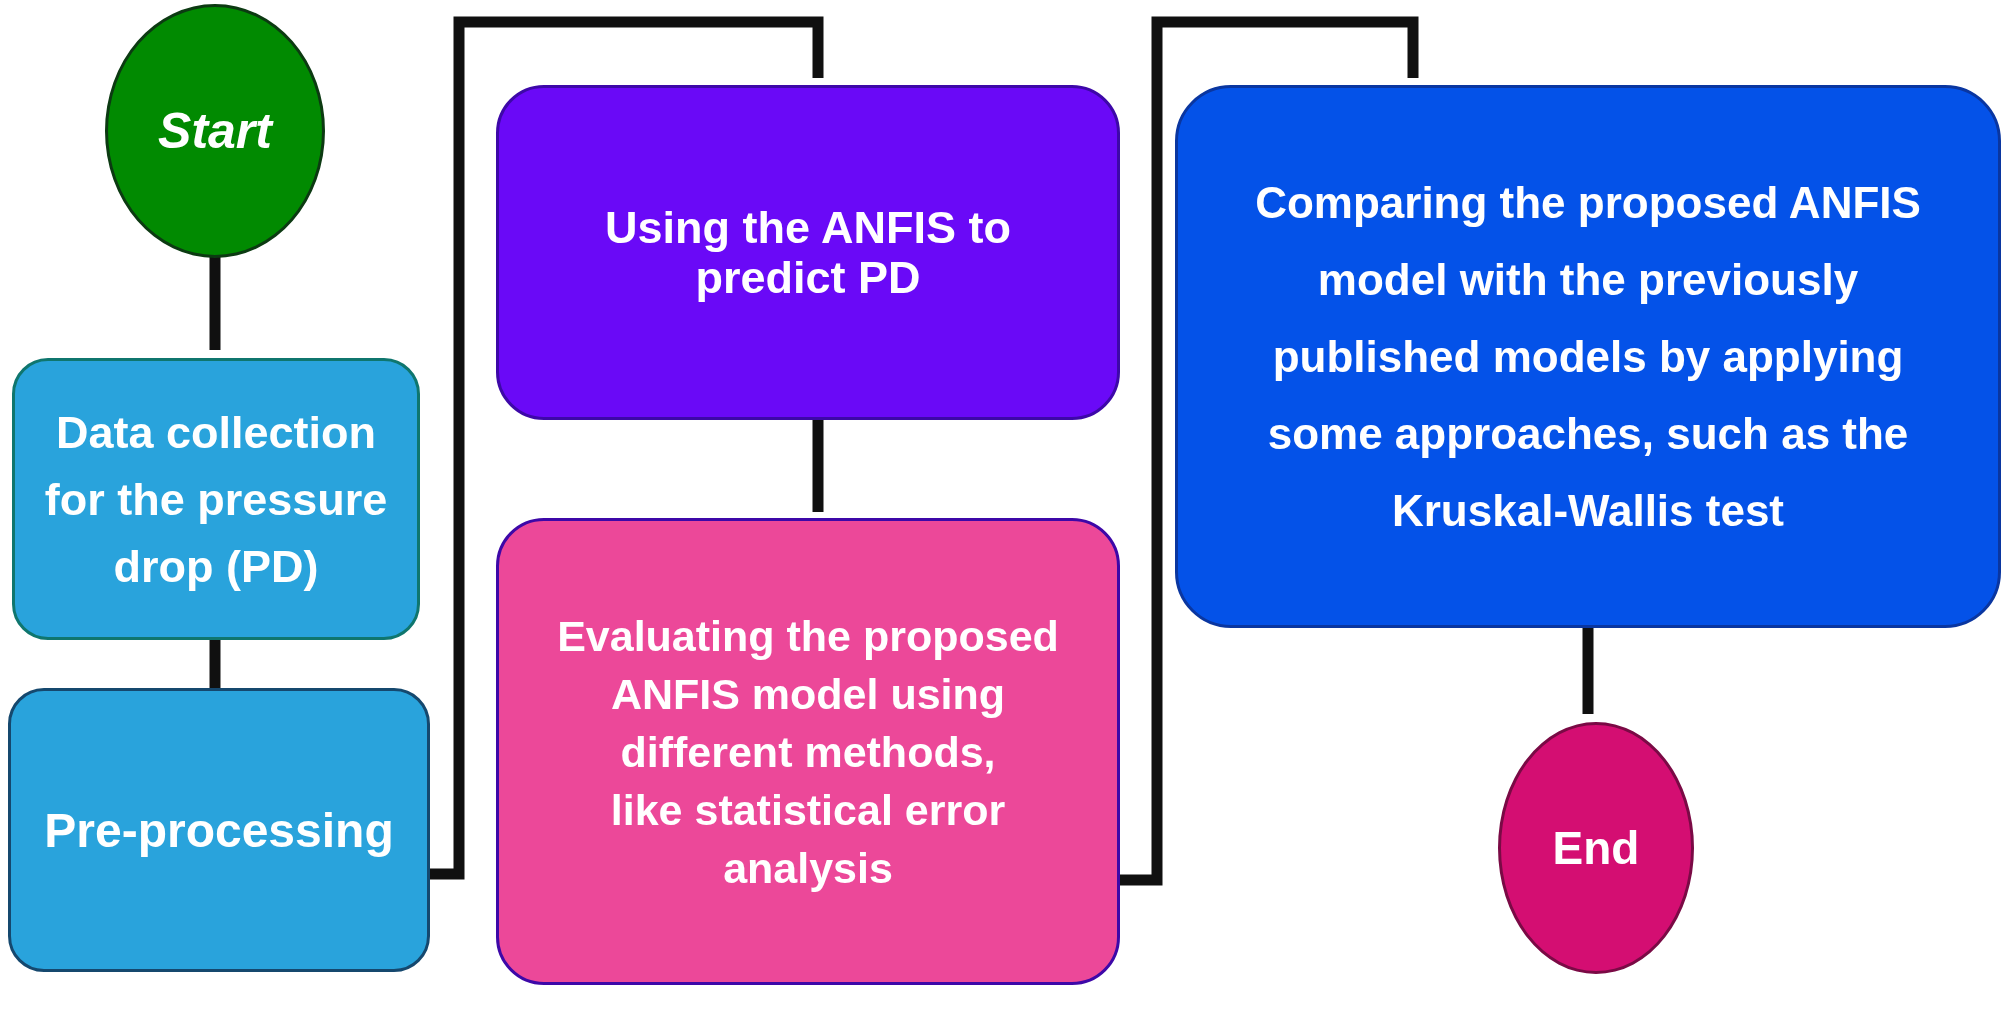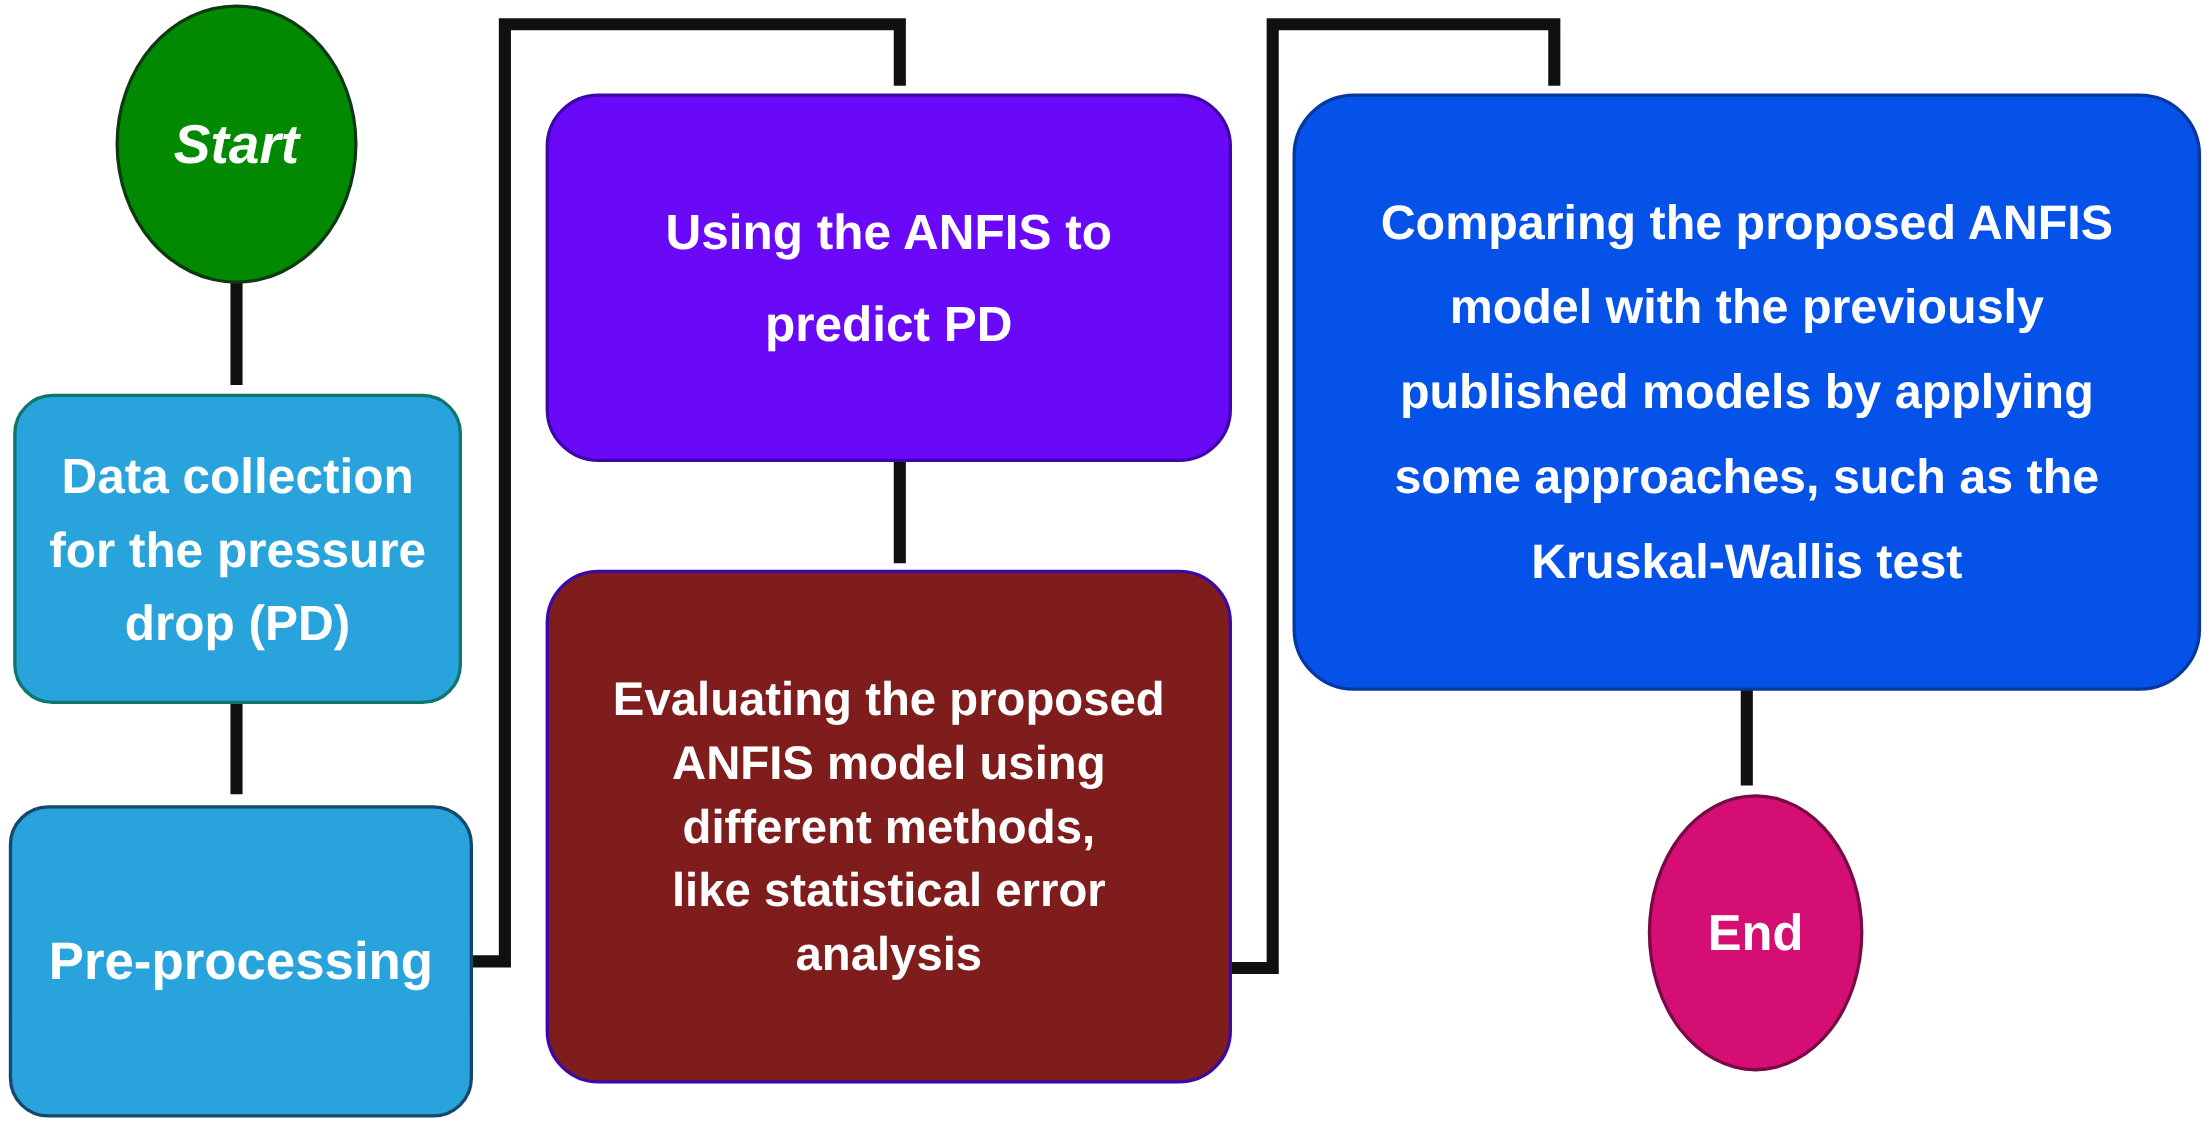--- a/index.html
+++ b/index.html
@@ -21,25 +21,25 @@
   }
   .ellipse{border-radius:50%;}
   .rect{border-radius:40px;}
   
   #n-start{left:105px;top:4px;width:220px;height:254px;
     font-size:50px;border:3px solid #0c3a12;font-style:italic;}
   
   #n-data{left:12px;top:358px;width:408px;height:282px;
     font-size:45px;line-height:67px;border-radius:36px;border:3px solid #0f766e;}
   
-  #n-pre{left:8px;top:732px;width:422px;height:284px;
+  #n-pre{left:8px;top:688px;width:422px;height:284px;
     font-size:48px;border-radius:36px;border:3px solid #15486e;}
   
   #n-predict{left:496px;top:85px;width:624px;height:335px;
-    font-size:45px;line-height:84px;border-radius:48px;border:3px solid #3d08a8;}
+    font-size:45px;line-height:50px;border-radius:48px;border:3px solid #3d08a8;}
   
   #n-eval{left:496px;top:518px;width:624px;height:467px;
     font-size:43px;line-height:58px;border-radius:48px;border:3px solid #3d08a8;}
   
   #n-compare{left:1175px;top:85px;width:826px;height:543px;
     font-size:44px;line-height:77px;border-radius:56px;border:3px solid #0a36a0;}
   
   #n-end{left:1498px;top:722px;width:196px;height:252px;
     font-size:46px;border:3px solid #7a0a45;}
   svg.wires{position:absolute;left:0;top:0;width:2008px;height:1027px;pointer-events:none;}
@@ -76,21 +76,21 @@
 
   <div id="n-pre" class="node rect" style="background-color: rgb(41, 163, 220);">
     <span>Pre-processing</span>
   </div>
 
   <div id="n-predict" class="node rect" style="background-color: rgb(106, 9, 247);">
     <span>Using the ANFIS to
 predict PD</span>
   </div>
 
-  <div id="n-eval" class="node rect" style="background-color: #7f1d1d;">
+  <div id="n-eval" class="node rect" style="background-color: #ec4899;">
     <span>Evaluating the proposed
 ANFIS model using
 different methods,
 like statistical error
 analysis</span>
   </div>
 
   <div id="n-compare" class="node rect" style="background-color: rgb(4, 82, 232);">
     <span>Comparing the proposed ANFIS
 model with the previously

